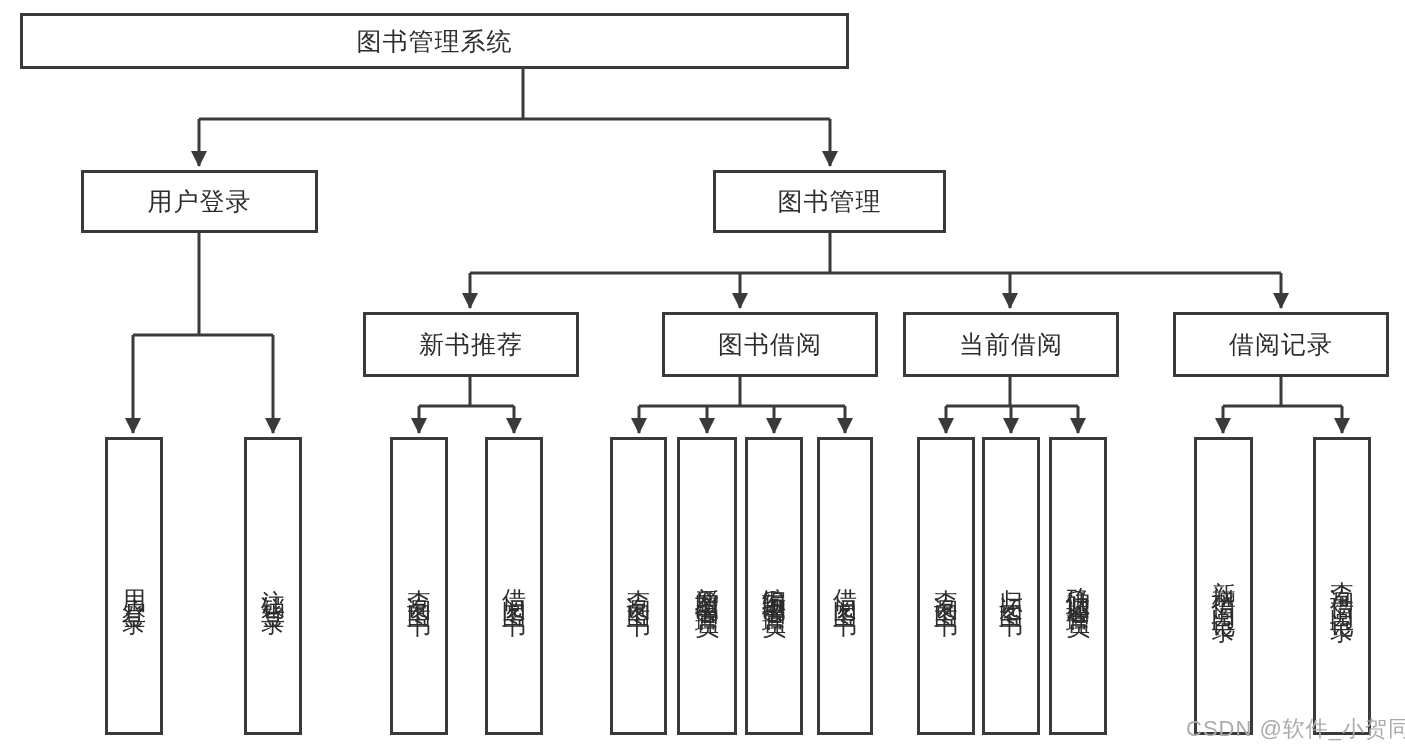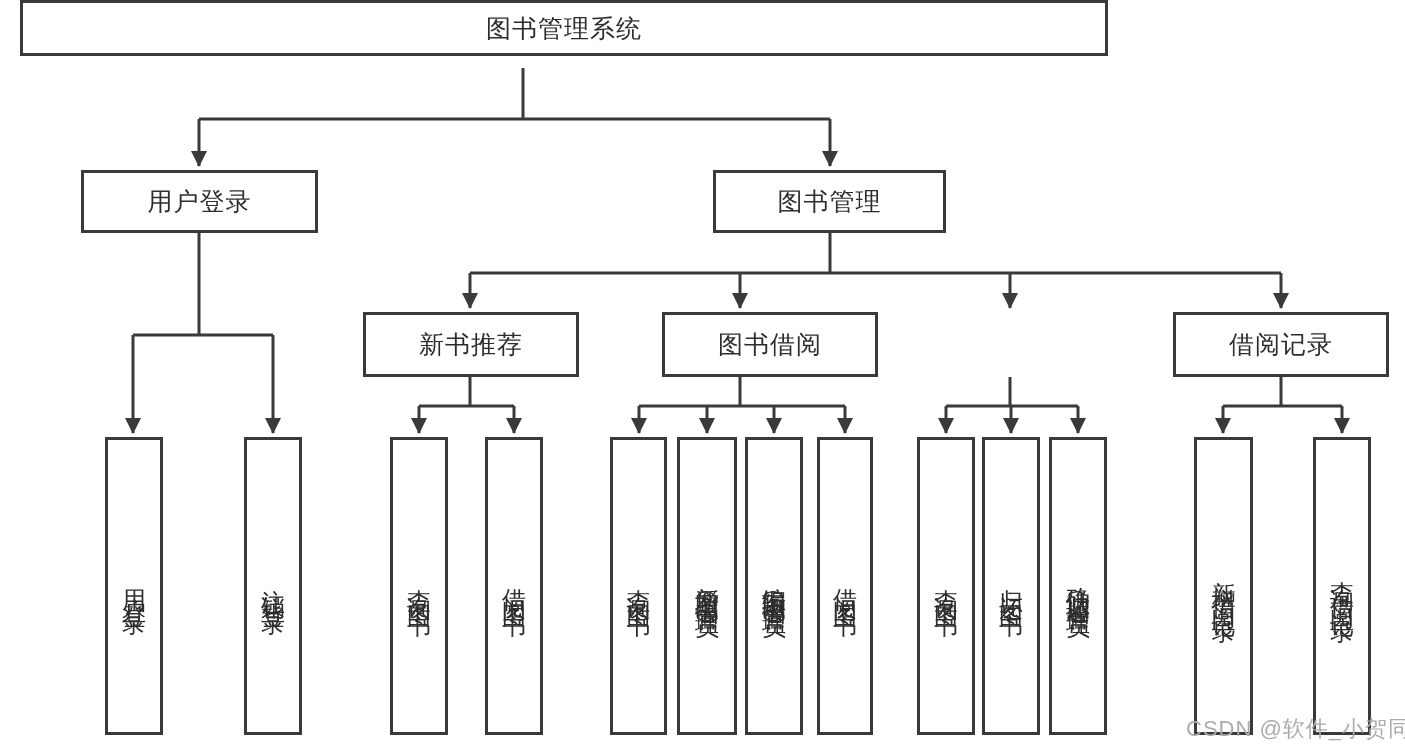--- a/index.html
+++ b/index.html
@@ -83,36 +83,39 @@
       <path d="M774 406 V433" marker-end="url(#arw)"></path>
       <path d="M845 406 V433" marker-end="url(#arw)"></path>
       <path d="M946 406 V433" marker-end="url(#arw)"></path>
       <path d="M1011 406 V433" marker-end="url(#arw)"></path>
       <path d="M1078 406 V433" marker-end="url(#arw)"></path>
       <path d="M1223 406 V433" marker-end="url(#arw)"></path>
       <path d="M1342 406 V433" marker-end="url(#arw)"></path>
     </g>
   </svg>
 
-  <div class="hbox" style="left:20px;top:0;width:1088px;height:56px">
+  <div class="hbox" style="left:20px;top:13px;width:829px;height:56px">
     <span class="label">图书管理系统</span>
   </div>
 
   <div class="hbox" style="left:81px;top:170px;width:237px;height:63px">
     <span class="label">用户登录</span>
   </div>
   <div class="hbox" style="left:363px;top:312px;width:216px;height:65px">
     <span class="label">新书推荐</span>
   </div>
 
   <div class="hbox" style="left:713px;top:170px;width:233px;height:63px">
     <span class="label">图书管理</span>
   </div>
   <div class="hbox" style="left:662px;top:312px;width:216px;height:65px">
     <span class="label">图书借阅</span>
+  </div>
+  <div class="hbox" style="left:903px;top:312px;width:216px;height:65px">
+    <span class="label">当前借阅</span>
   </div>
   <div class="hbox" style="left:1173px;top:312px;width:216px;height:65px">
     <span class="label">借阅记录</span>
   </div>
 
   <div class="vbox" style="left:105px;width:58px">
     <span class="vlabel">用户登录</span>
   </div>
   <div class="vbox" style="left:244px;width:58px">
     <span class="vlabel">注销登录</span>

